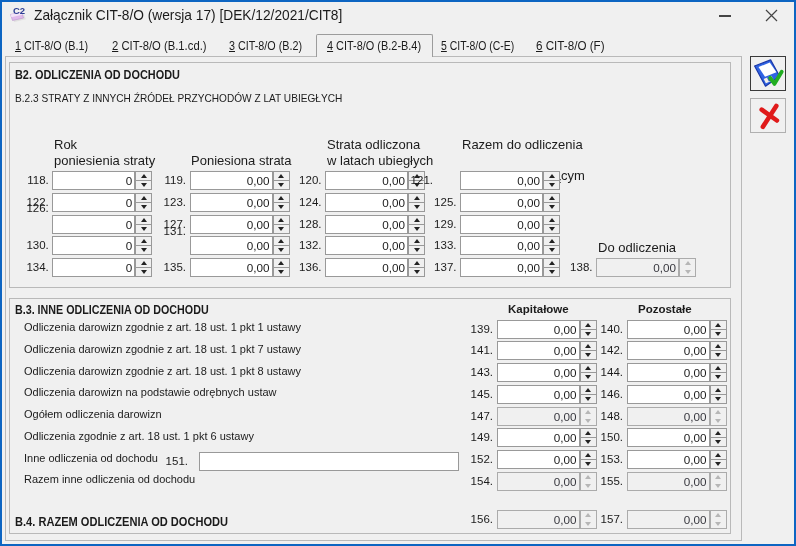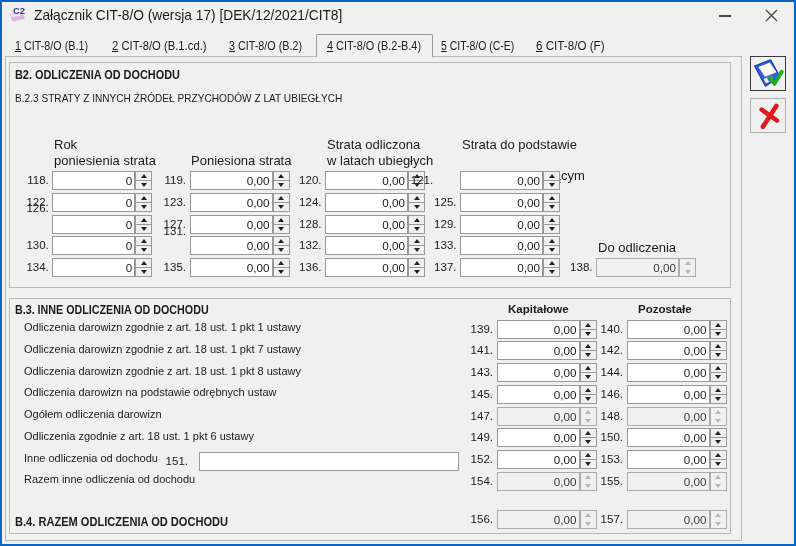--- a/index.html
+++ b/index.html
@@ -51,25 +51,25 @@
 <div class="tab" style="left:441.3px;transform:scaleX(0.85);"><u>5</u> CIT-8/O (C-E)</div>
 <div class="tab" style="left:535.7px;transform:scaleX(0.946);"><u>6</u> CIT-8/O (F)</div>
 
 <div class="panel" style="left:8.5px;top:61.5px;width:722px;height:226px;"></div>
 <div class="panel" style="left:8.5px;top:298px;width:722px;height:236px;"></div>
 
 <div class="hdr" style="left:15px;top:67.5px;transform:scaleX(0.872);">B2. ODLICZENIA OD DOCHODU</div>
 <div class="t" style="left:15px;top:92.2px;font-size:11.5px;transform:scaleX(0.879);transform-origin:0 50%;">B.2.3 STRATY Z INNYCH ŹRÓDEŁ PRZYCHODÓW Z LAT UBIEGŁYCH</div>
 
 <div class="t" style="left:54px;top:136.5px;">Rok</div>
-<div class="t" style="left:54px;top:153px;">poniesienia strata</div>
+<div class="t" style="left:54px;top:153px;">poniesienia straty</div>
 <div class="t" style="left:191px;top:153px;">Poniesiona strata</div>
 <div class="t" style="left:327px;top:136.5px;">Strata odliczona</div>
 <div class="t" style="left:327px;top:153px;">w latach ubiegłych</div>
-<div class="t" style="left:462px;top:136.5px;">Strata do podstawie</div>
+<div class="t" style="left:462px;top:136.5px;">Razem do odliczenia</div>
 <div class="t" style="left:462px;top:168px;margin-left:26px;">w roku bieżącym</div>
 <div class="t" style="left:598px;top:239.7px;">Do odliczenia</div>
 
 <div class="hdr" style="left:15px;top:302.5px;transform:scaleX(0.857);">B.3. INNE ODLICZENIA OD DOCHODU</div>
 <div class="t bold" style="left:508px;top:303px;font-size:11.5px;">Kapitałowe</div>
 <div class="t bold" style="left:638px;top:303px;font-size:11.5px;">Pozostałe</div>
 
 <div class="hdr" style="left:15px;top:514.5px;transform:scaleX(0.886);">B.4. RAZEM ODLICZENIA OD DOCHODU</div>
 
 <div class="nlab" style="left:2.799999999999997px;top:171.2px;">118.</div>
@@ -104,21 +104,21 @@
 <div class="sp" style="left:83px;">
       <div class="sph">
         <span class="tu"></span>
       </div>
       <div class="spl"></div>
       <div class="sph">
         <span class="td"></span>
       </div>
     </div>
 </div>
-<div class="nlab" style="left:399px;top:171.2px;text-align:center;">121.</div>
+<div class="nlab" style="left:387px;top:171.2px;">121.</div>
 <div class="se" style="left:460px;top:171.2px;width:100px;">
 <div class="box" style="width:83px;">0,00</div>
 <div class="sp" style="left:83px;">
       <div class="sph">
         <span class="tu"></span>
       </div>
       <div class="spl"></div>
       <div class="sph">
         <span class="td"></span>
       </div>

